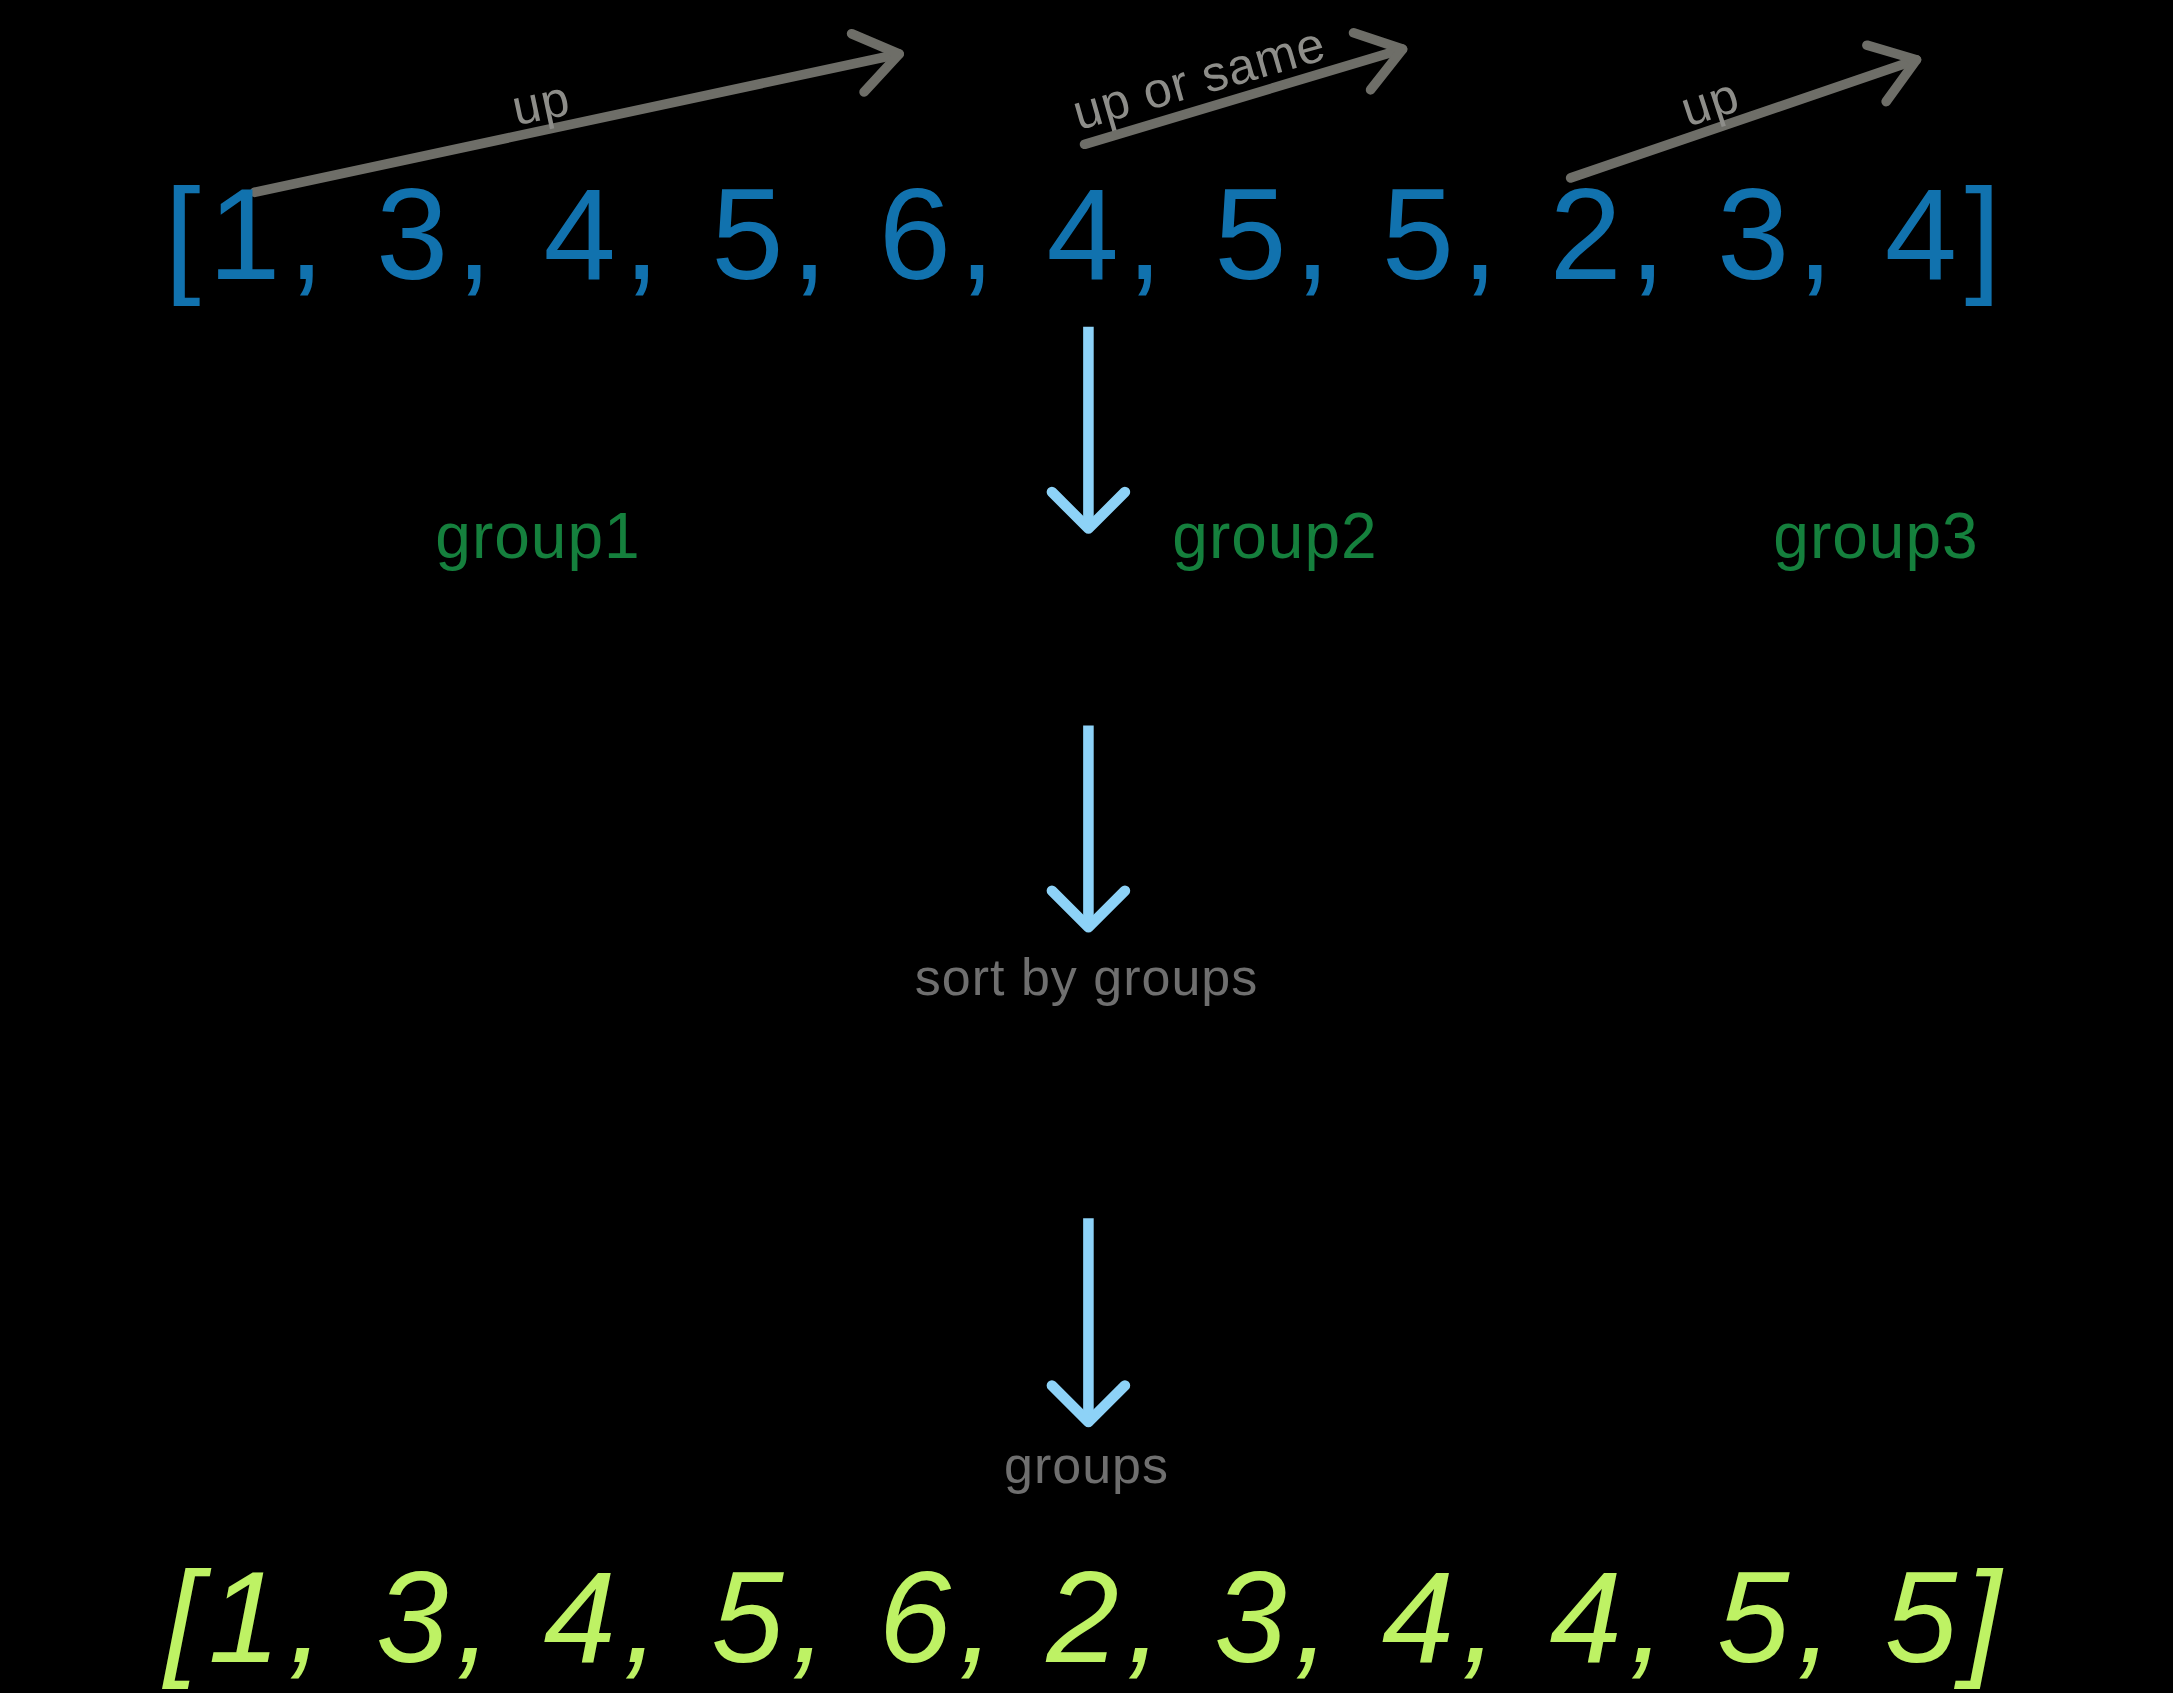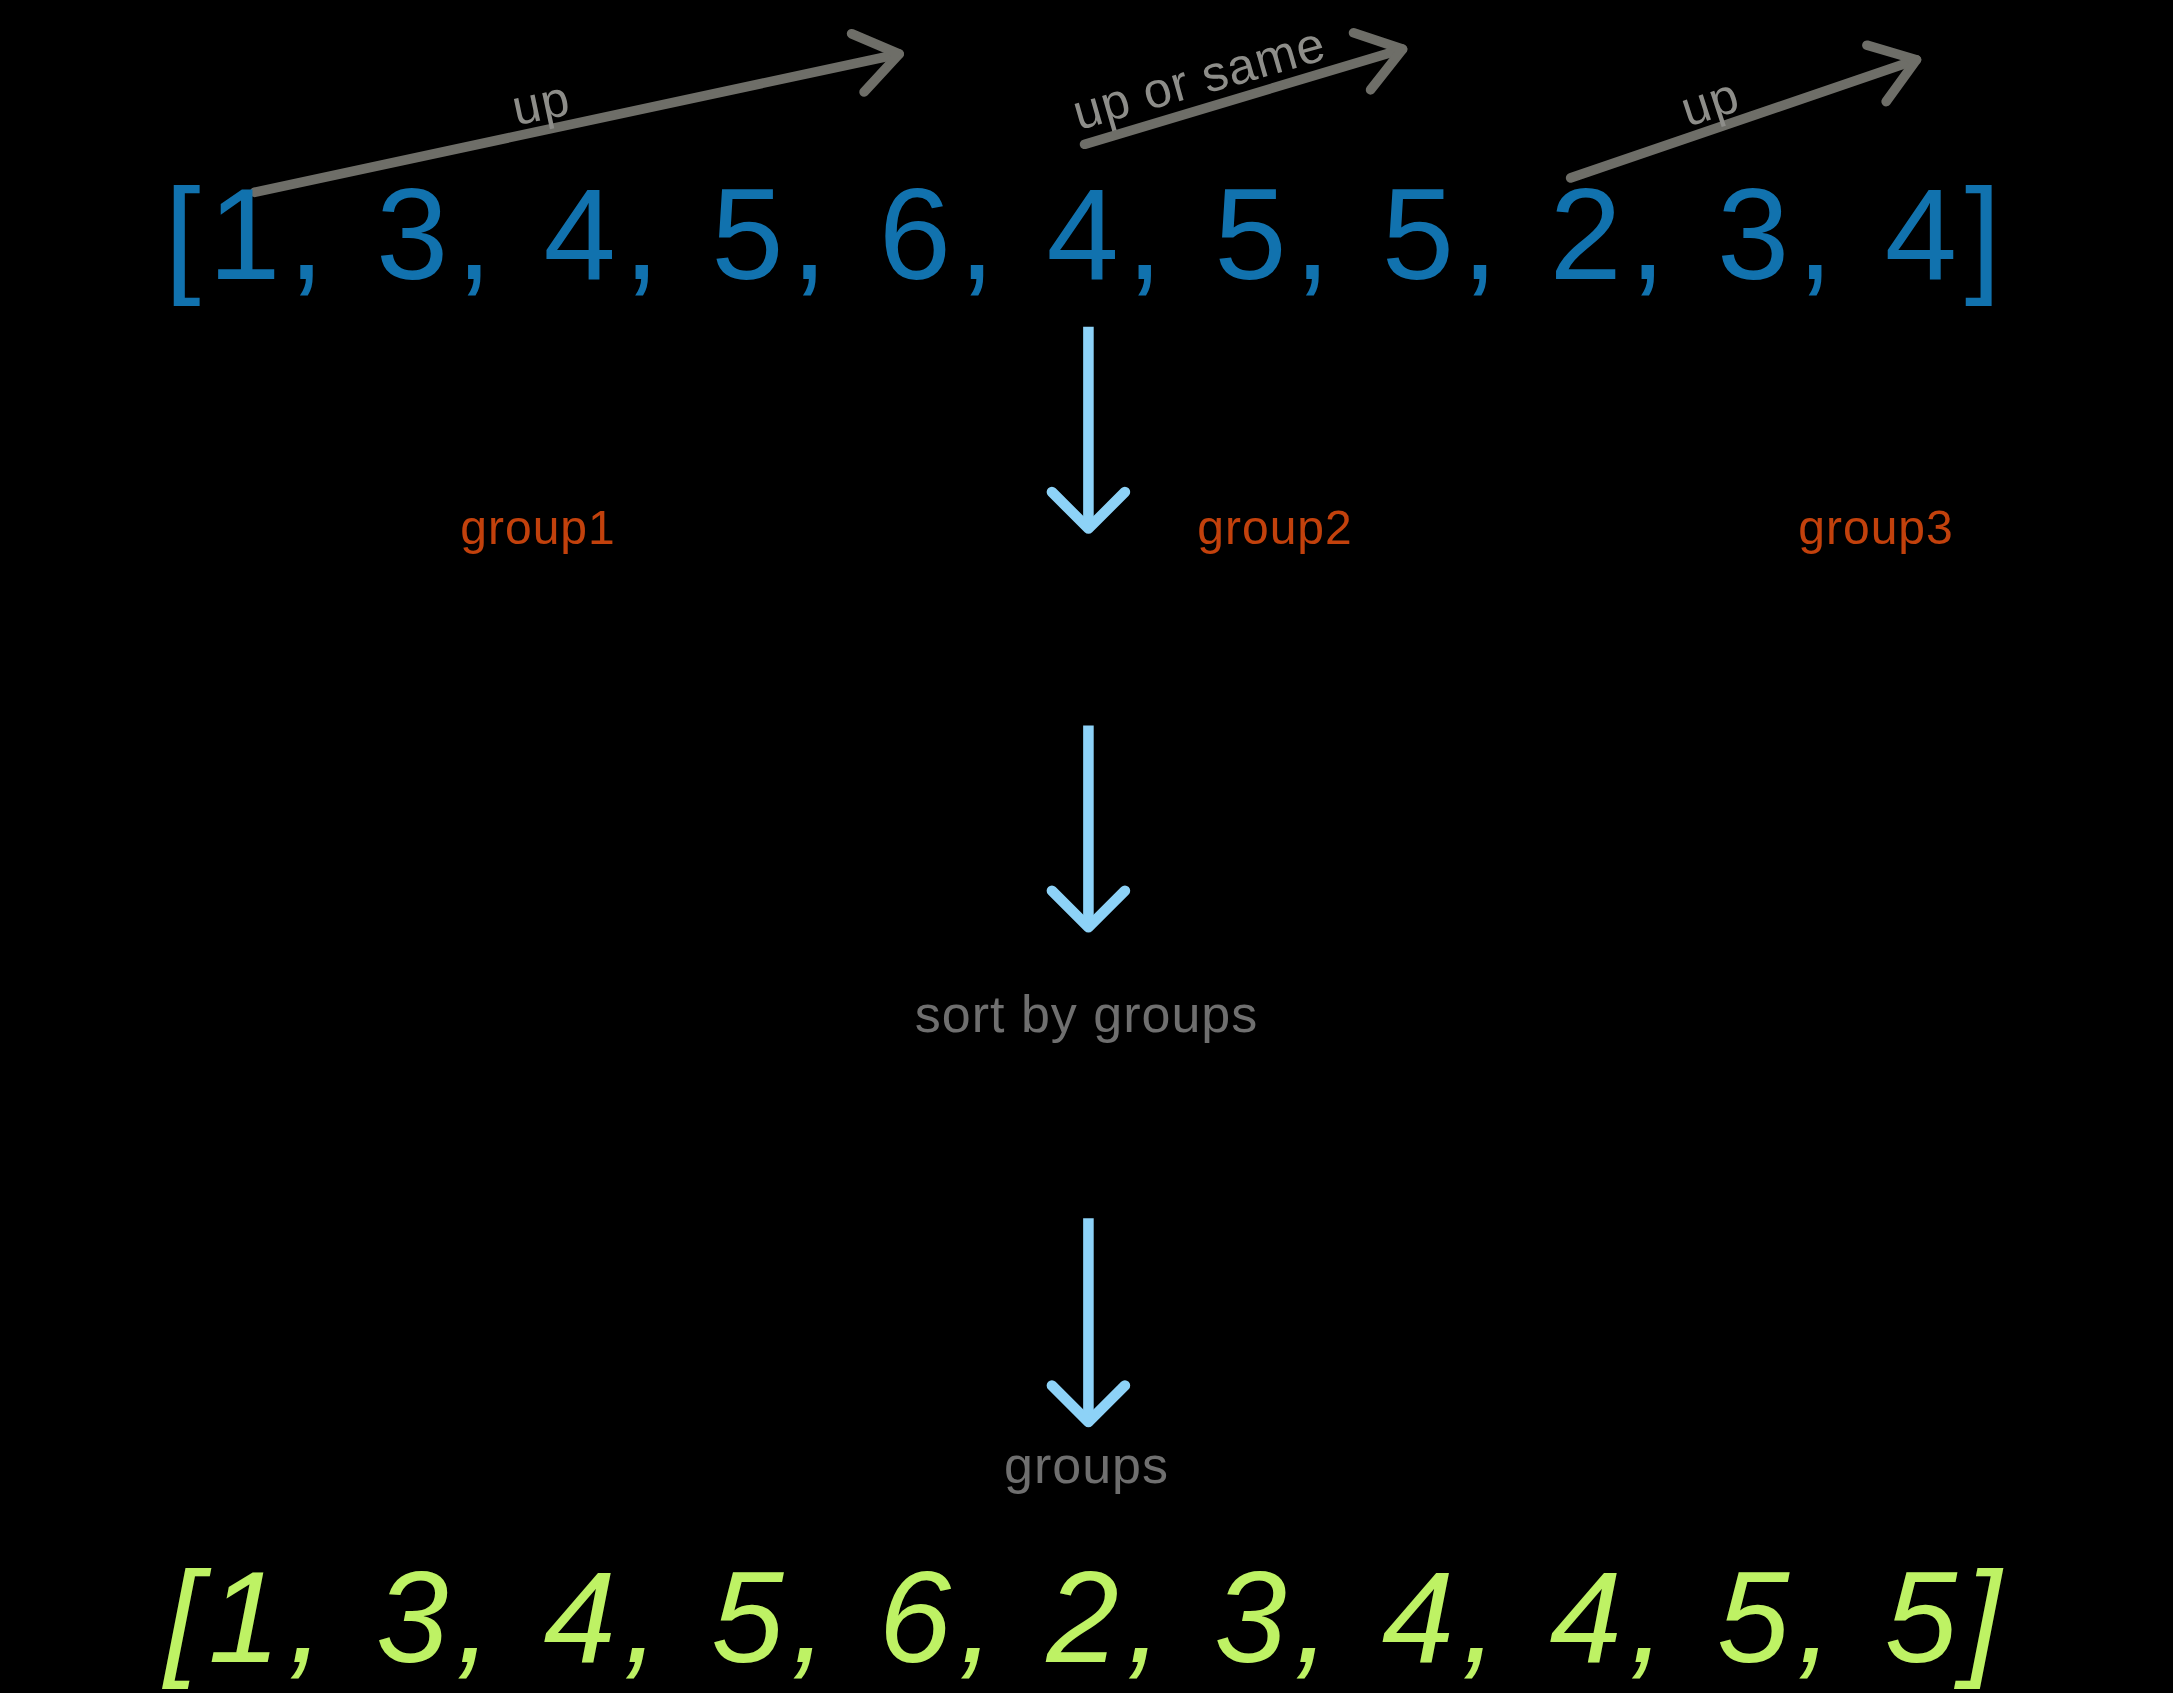--- a/index.html
+++ b/index.html
@@ -41,25 +41,25 @@
     line-height: 1;
     letter-spacing: 1px;
     font-weight: 300;
     color: #8D8D89;
     white-space: nowrap;
     transform: translateX(-50%) rotate(var(--rot, 0deg));
   }
   
   .glabel {
     position: absolute;
-    font-size: 48px;
+    font-size: 64px;
     line-height: 1;
     letter-spacing: 1px;
     font-weight: 300;
-    color: #c2410c;
+    color: #15803d;
     white-space: nowrap;
     transform: translateX(-50%);
   }
   
   .slabel {
     position: absolute;
     left: 0;
     width: 2173px;
     text-align: center;
     font-size: 52px;
@@ -106,21 +106,21 @@
   <div class="tlabel" style="left:1199px; top:53px; --rot:-16deg">up or same</div>
   <div class="tlabel" style="left:1710px; top:77px; --rot:-18deg">up</div>
 
   <div class="num-row blue" style="top:169px">[1, 3, 4, 5, 6, 4, 5, 5, 2, 3, 4]</div>
 
   <div class="glabel" style="left:538px; top:504px">group1</div>
   <div class="glabel" style="left:1275px; top:504px">group2</div>
   <div class="glabel" style="left:1876px; top:504px">group3</div>
 
 
-  <div class="slabel" style="top:988px">sort by groups</div>
+  <div class="slabel" style="top:951px">sort by groups</div>
 
 
   <div class="slabel" style="top:1439px">groups</div>
 
   <div class="num-row orange" style="top:1552px">[1, 3, 4, 5, 6, 2, 3, 4, 4, 5, 5]</div>
 
 </div>
 
 
 </body></html>

